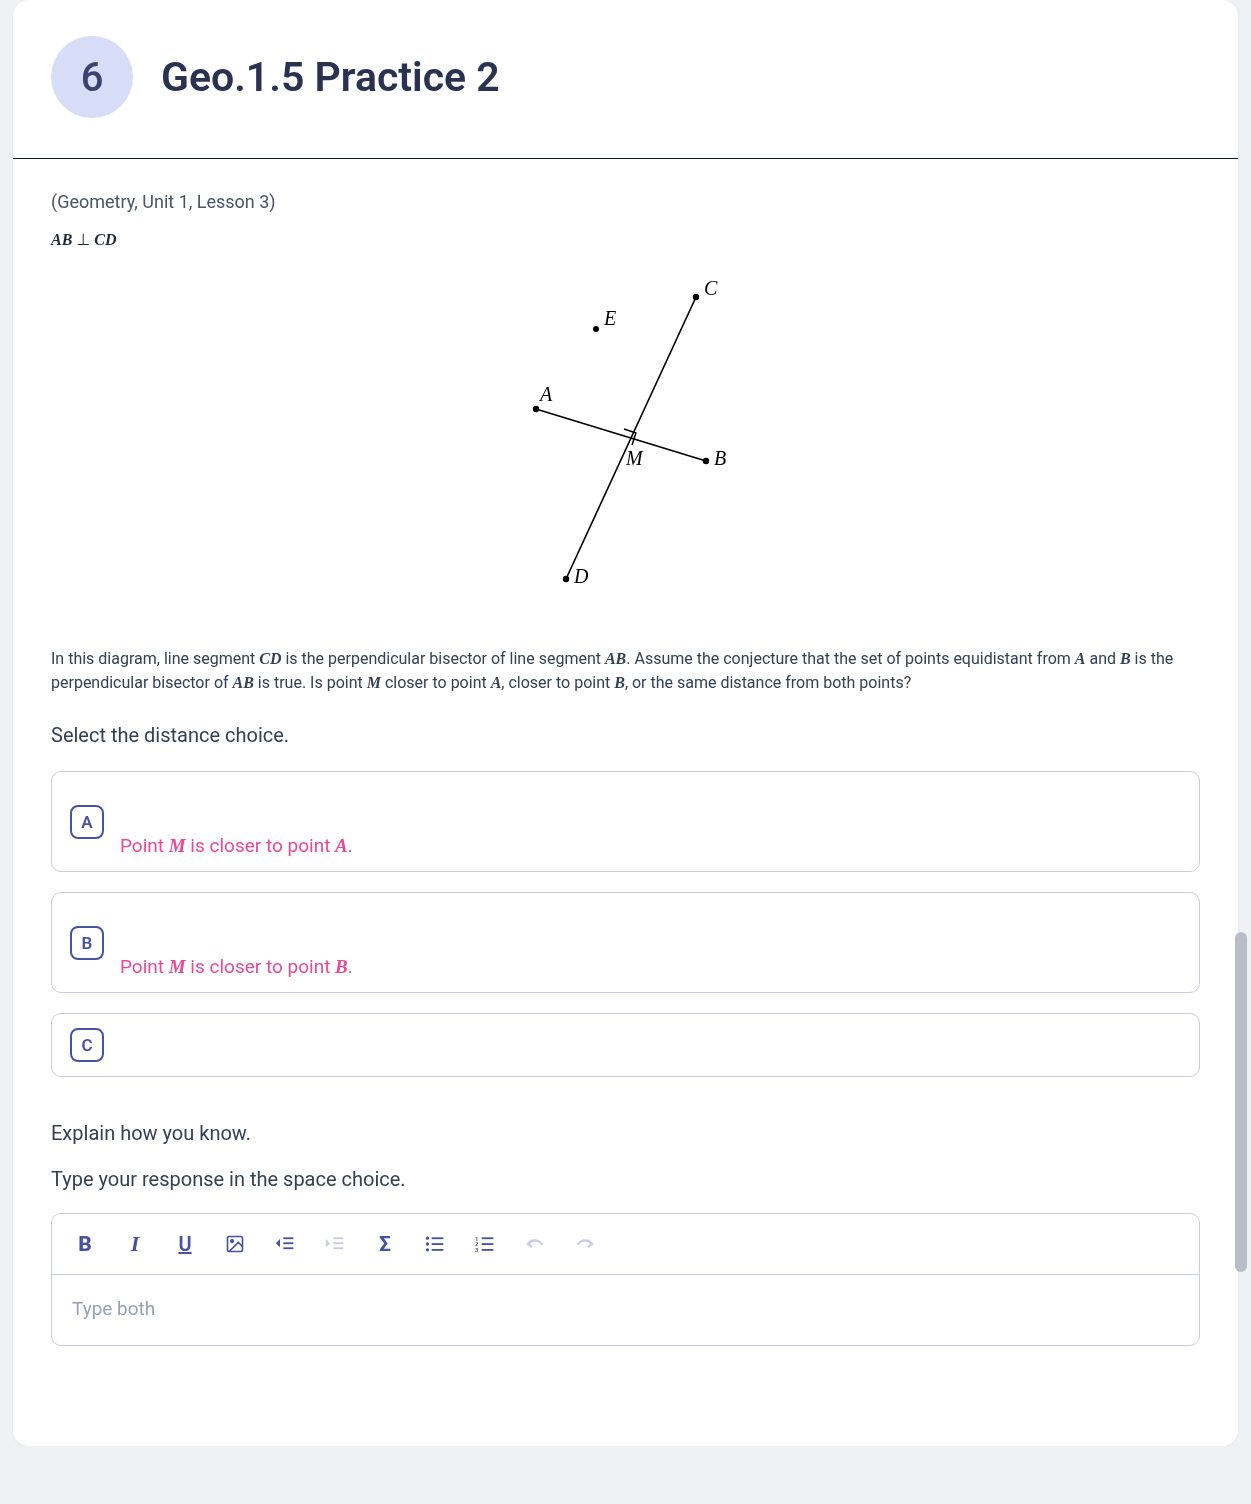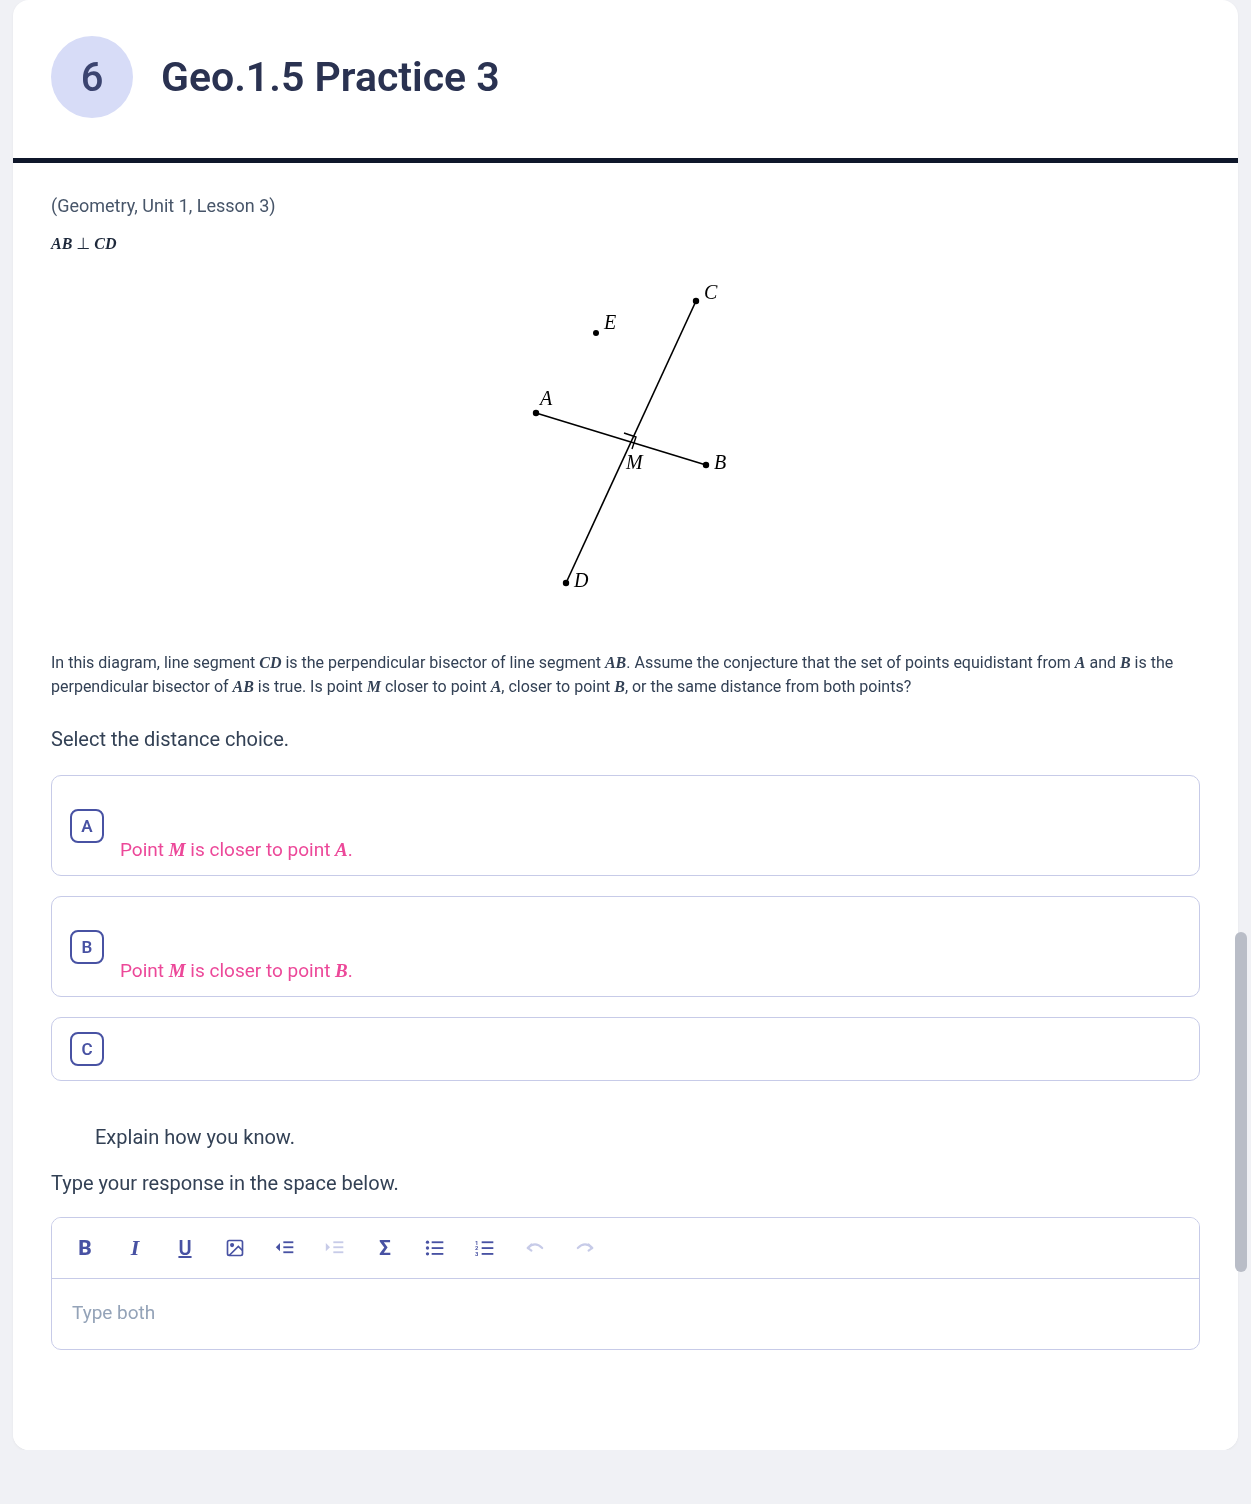--- a/index.html
+++ b/index.html
@@ -35,21 +35,21 @@
     color: #3b4470;
     margin-right: 28px;
   }
   .title {
     font-size: 41px;
     font-weight: 600;
     color: #2a3251;
   }
   .content {
     padding: 32px 38px 0 38px;
-    border-top: 5px solid #0f172a;
+    border-top: 1px solid #0f172a;
   }
   .meta-line {
     font-size: 18px;
     color: #475569;
     margin-bottom: 18px;
   }
   .formula-line {
     font-size: 16px;
     font-style: italic;
     font-family: "Times New Roman", serif;
@@ -113,21 +113,20 @@
   }
   .choice-text .mvar {
     font-family: "Times New Roman", serif;
     font-style: italic;
     font-weight: bold;
   }
   .explain-label {
     font-size: 20px;
     color: #334155;
     margin-bottom: 22px;
-    margin-left: 44px;
   }
   .type-instruction {
     font-size: 20px;
     color: #334155;
     margin-bottom: 22px;
   }
   .editor {
     border: 1.5px solid #c7cbe8;
     border-radius: 10px;
     overflow: hidden;
@@ -181,21 +180,21 @@
     border-radius: 6px;
   }
 </style>
 </head>
 <body>
 
 <div class="card">
 
   <div class="header">
     <div class="badge-circle">6</div>
-    <div class="title">Geo.1.5 Practice 3</div>
+    <div class="title">Geo.1.5 Practice 2</div>
   </div>
 
   <div class="content">
 
     <div class="meta-line">(Geometry, Unit 1, Lesson 3)</div>
 
     <div class="formula-line">
       <span style="font-weight:bold;">AB</span> <span style="font-style:normal;">⊥</span> <span style="font-weight:bold;">CD</span>
     </div>
 
@@ -235,21 +234,21 @@
         <div class="choice">
           <div class="choice-letter">B</div>
           <div class="choice-text">Point <span class="mvar">M</span> is closer to point <span class="mvar">B</span>.</div>
         </div>
         <div class="choice">
           <div class="choice-letter">C</div>
         </div>
       </div>
 
     <div class="explain-label">Explain how you know.</div>
-    <div class="type-instruction">Type your response in the space below.</div>
+    <div class="type-instruction">Type your response in the space choice.</div>
 
     <div class="editor">
       <div class="toolbar">
         <div class="tbtn">
             <span class="bold">B</span>
           </div>
         <div class="tbtn">
             <span class="italic">I</span>
           </div>
         <div class="tbtn">

